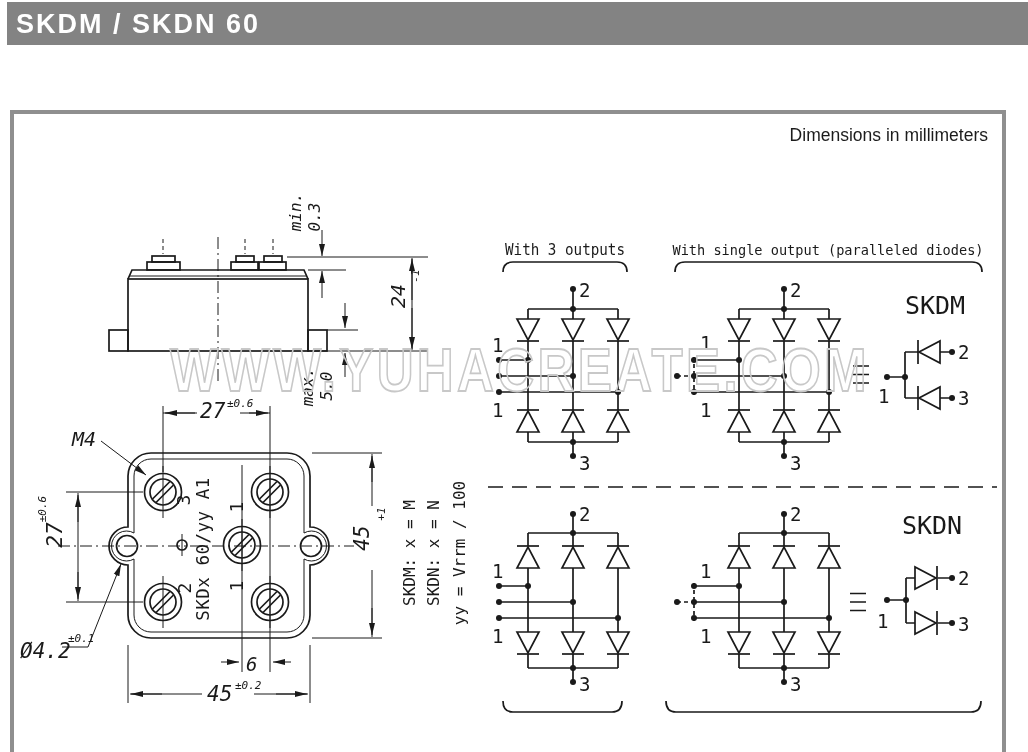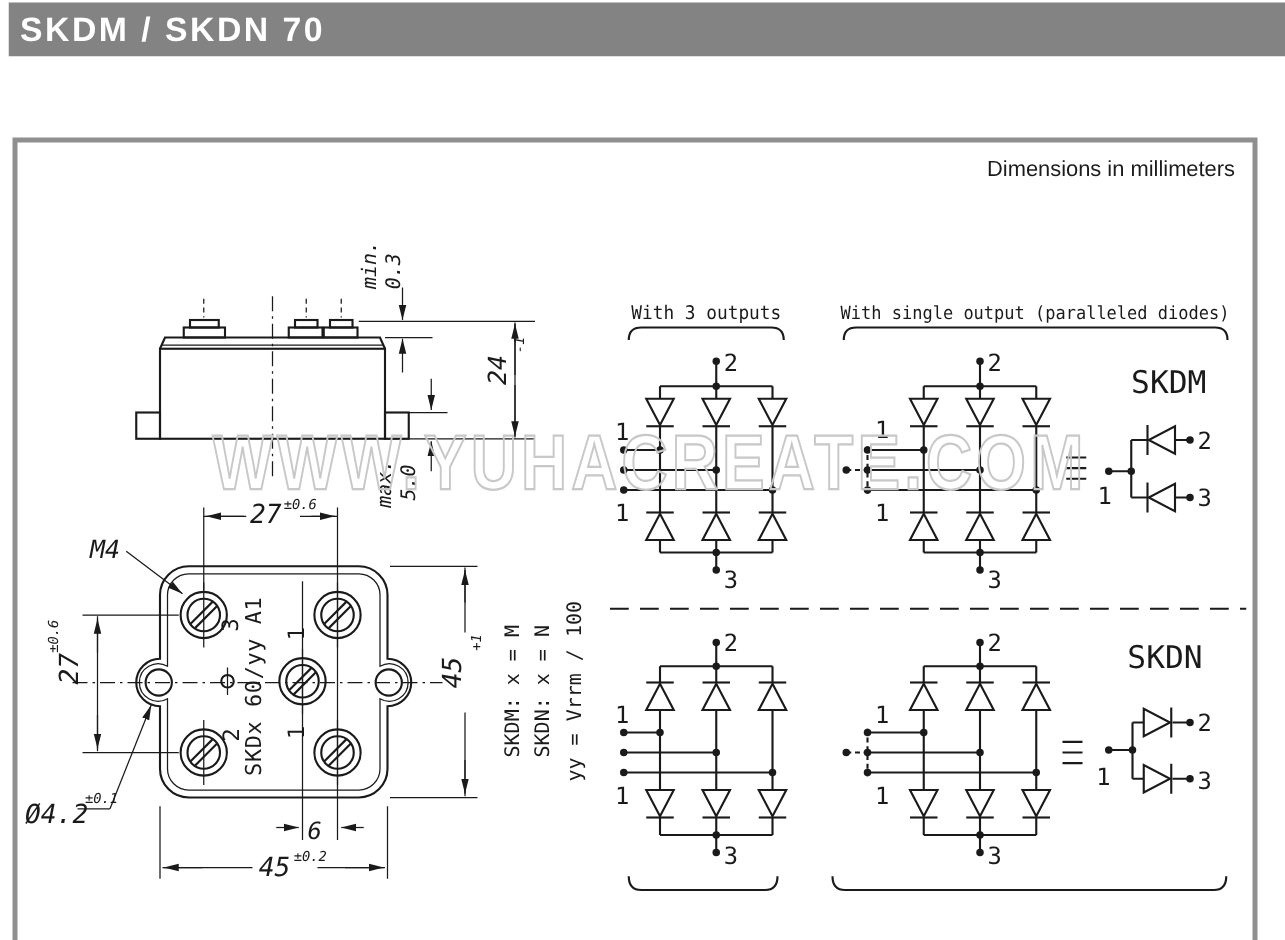--- a/index.html
+++ b/index.html
@@ -22,21 +22,21 @@
   .t{font-family:"DejaVu Sans Mono",monospace;fill:var(--line,#1a1a1a);}
   .ti{font-family:"DejaVu Sans Mono",monospace;font-style:oblique;fill:var(--line,#1a1a1a);}
   .sans{font-family:"Liberation Sans",sans-serif;fill:#1c1c1c;}
   .wm{font-family:"Liberation Sans",sans-serif;font-weight:bold;fill:none;
       stroke:var(--watermark,#c8c8c8);stroke-width:1.8;letter-spacing:4px;}
 </style>
 </head>
 <body>
 
 <div class="header-bar">
-  <span>SKDM / SKDN 70</span>
+  <span>SKDM / SKDN 60</span>
 </div>
 
 <div class="main-box"></div>
 
 <svg class="drawing" viewBox="0 0 1028 752" xmlns="http://www.w3.org/2000/svg">
   <defs>
     <marker id="ah" markerWidth="13" markerHeight="8" refX="12" refY="4" orient="auto" markerUnits="userSpaceOnUse">
       <path d="M0,1 L12,4 L0,7 Z" fill="#1a1a1a"></path>
     </marker>
     <g id="screw">

